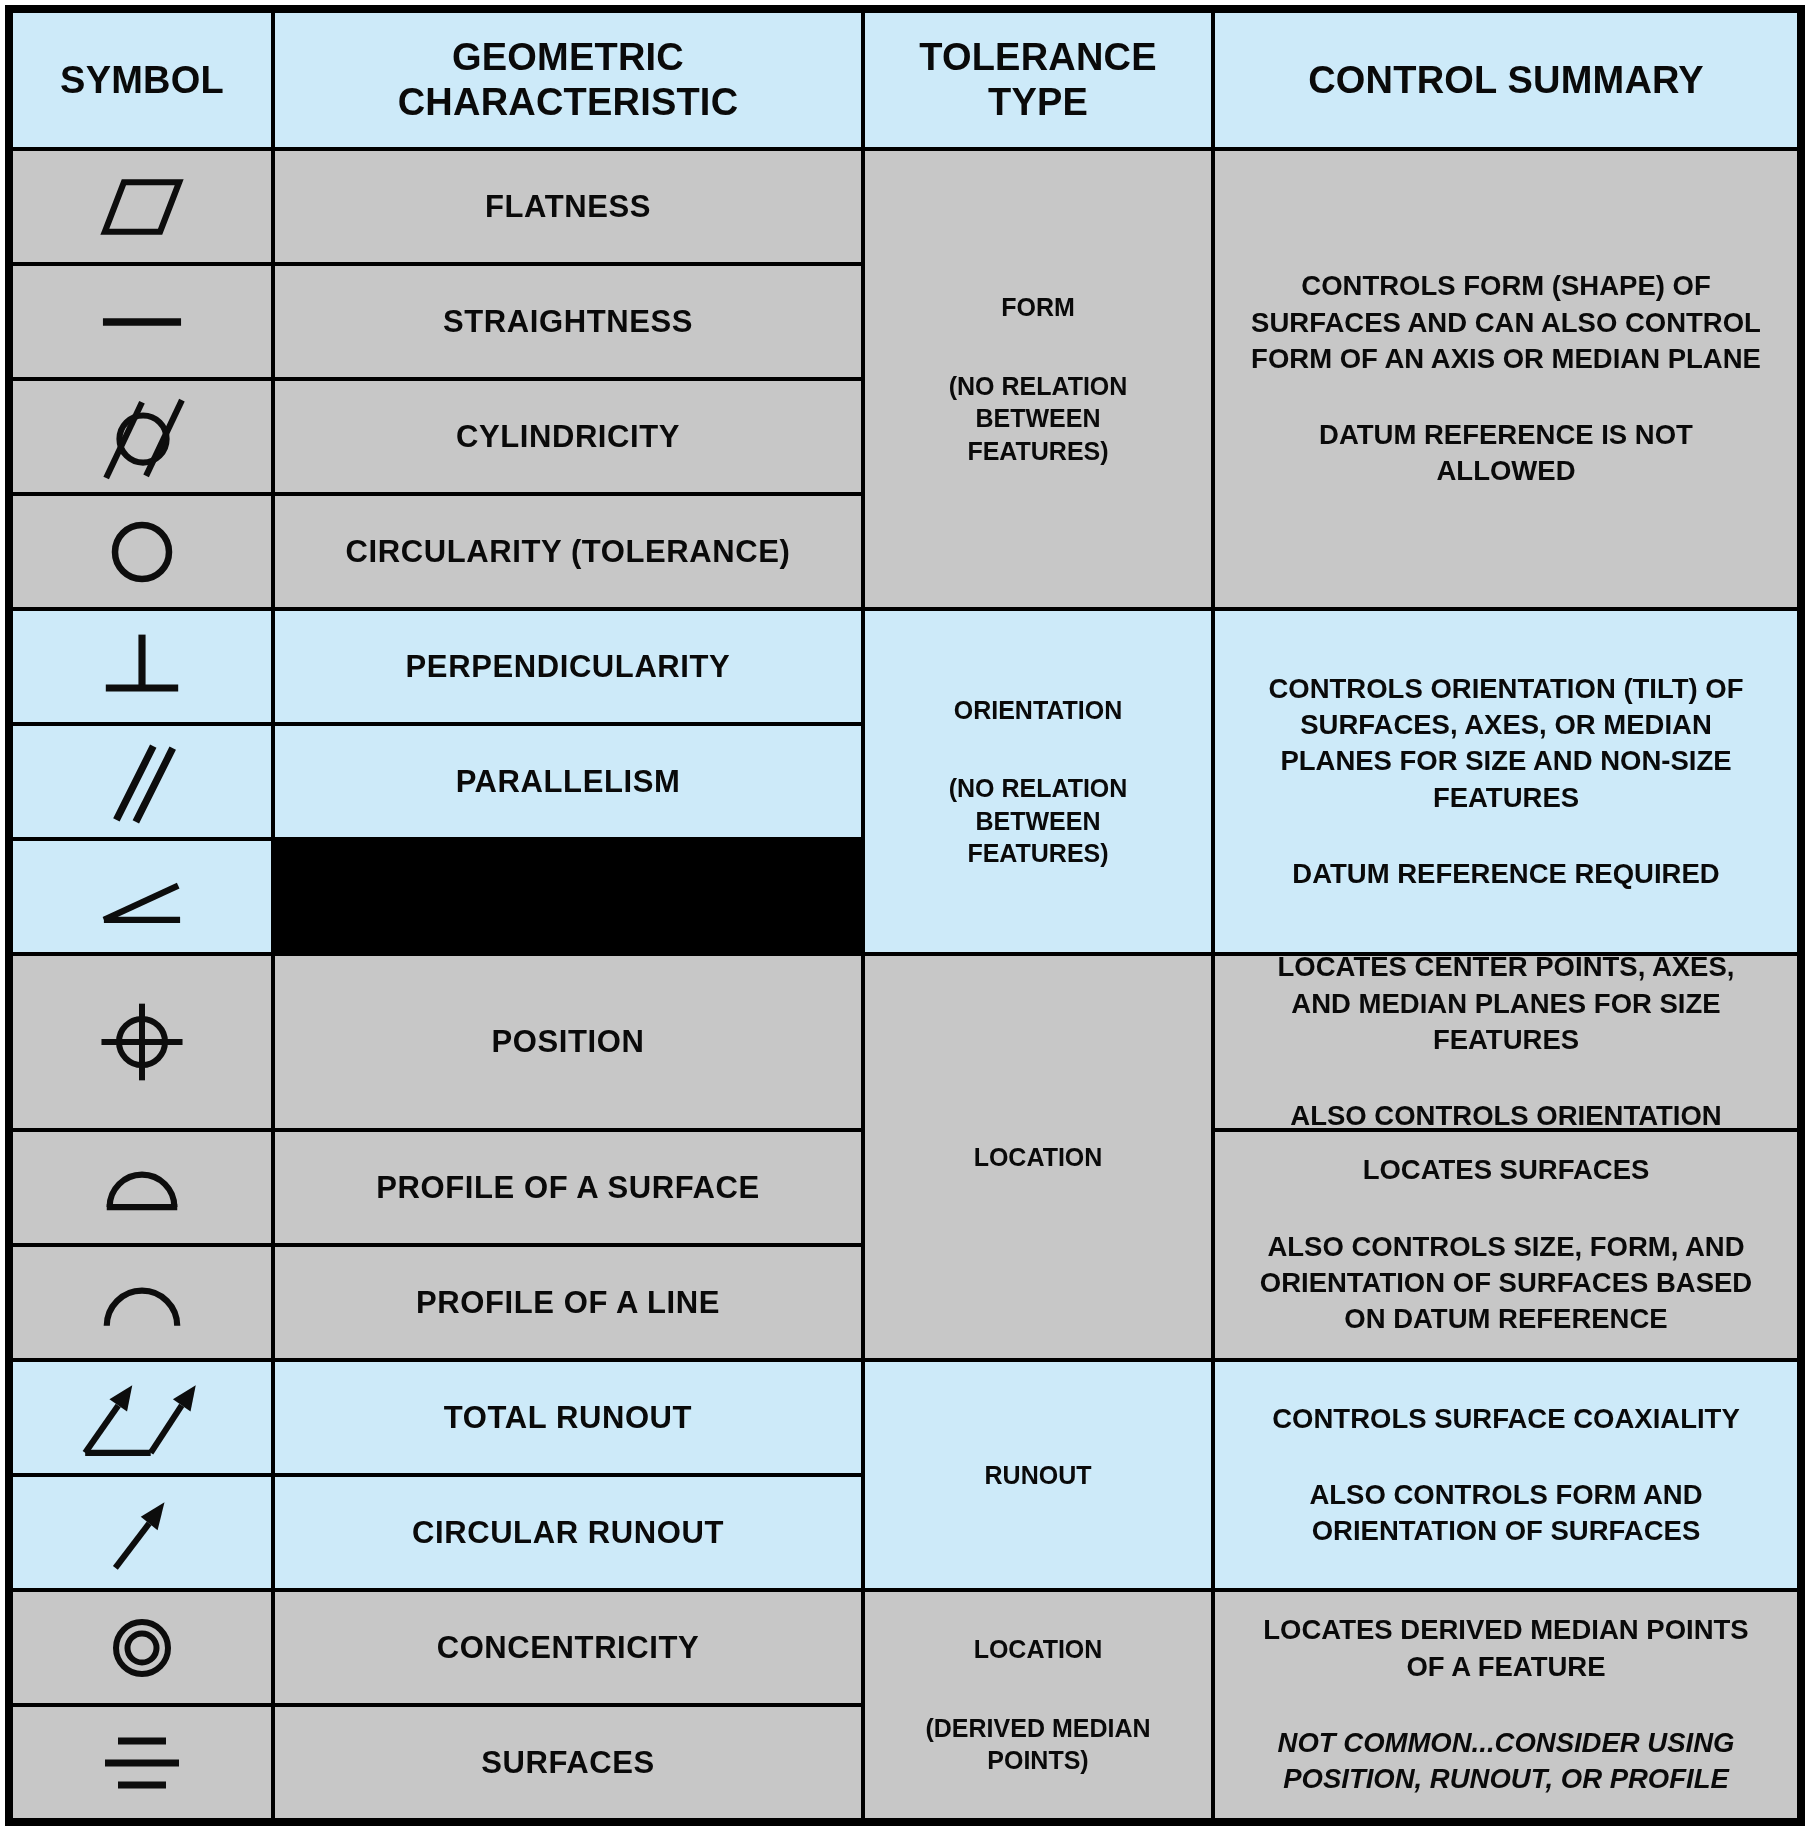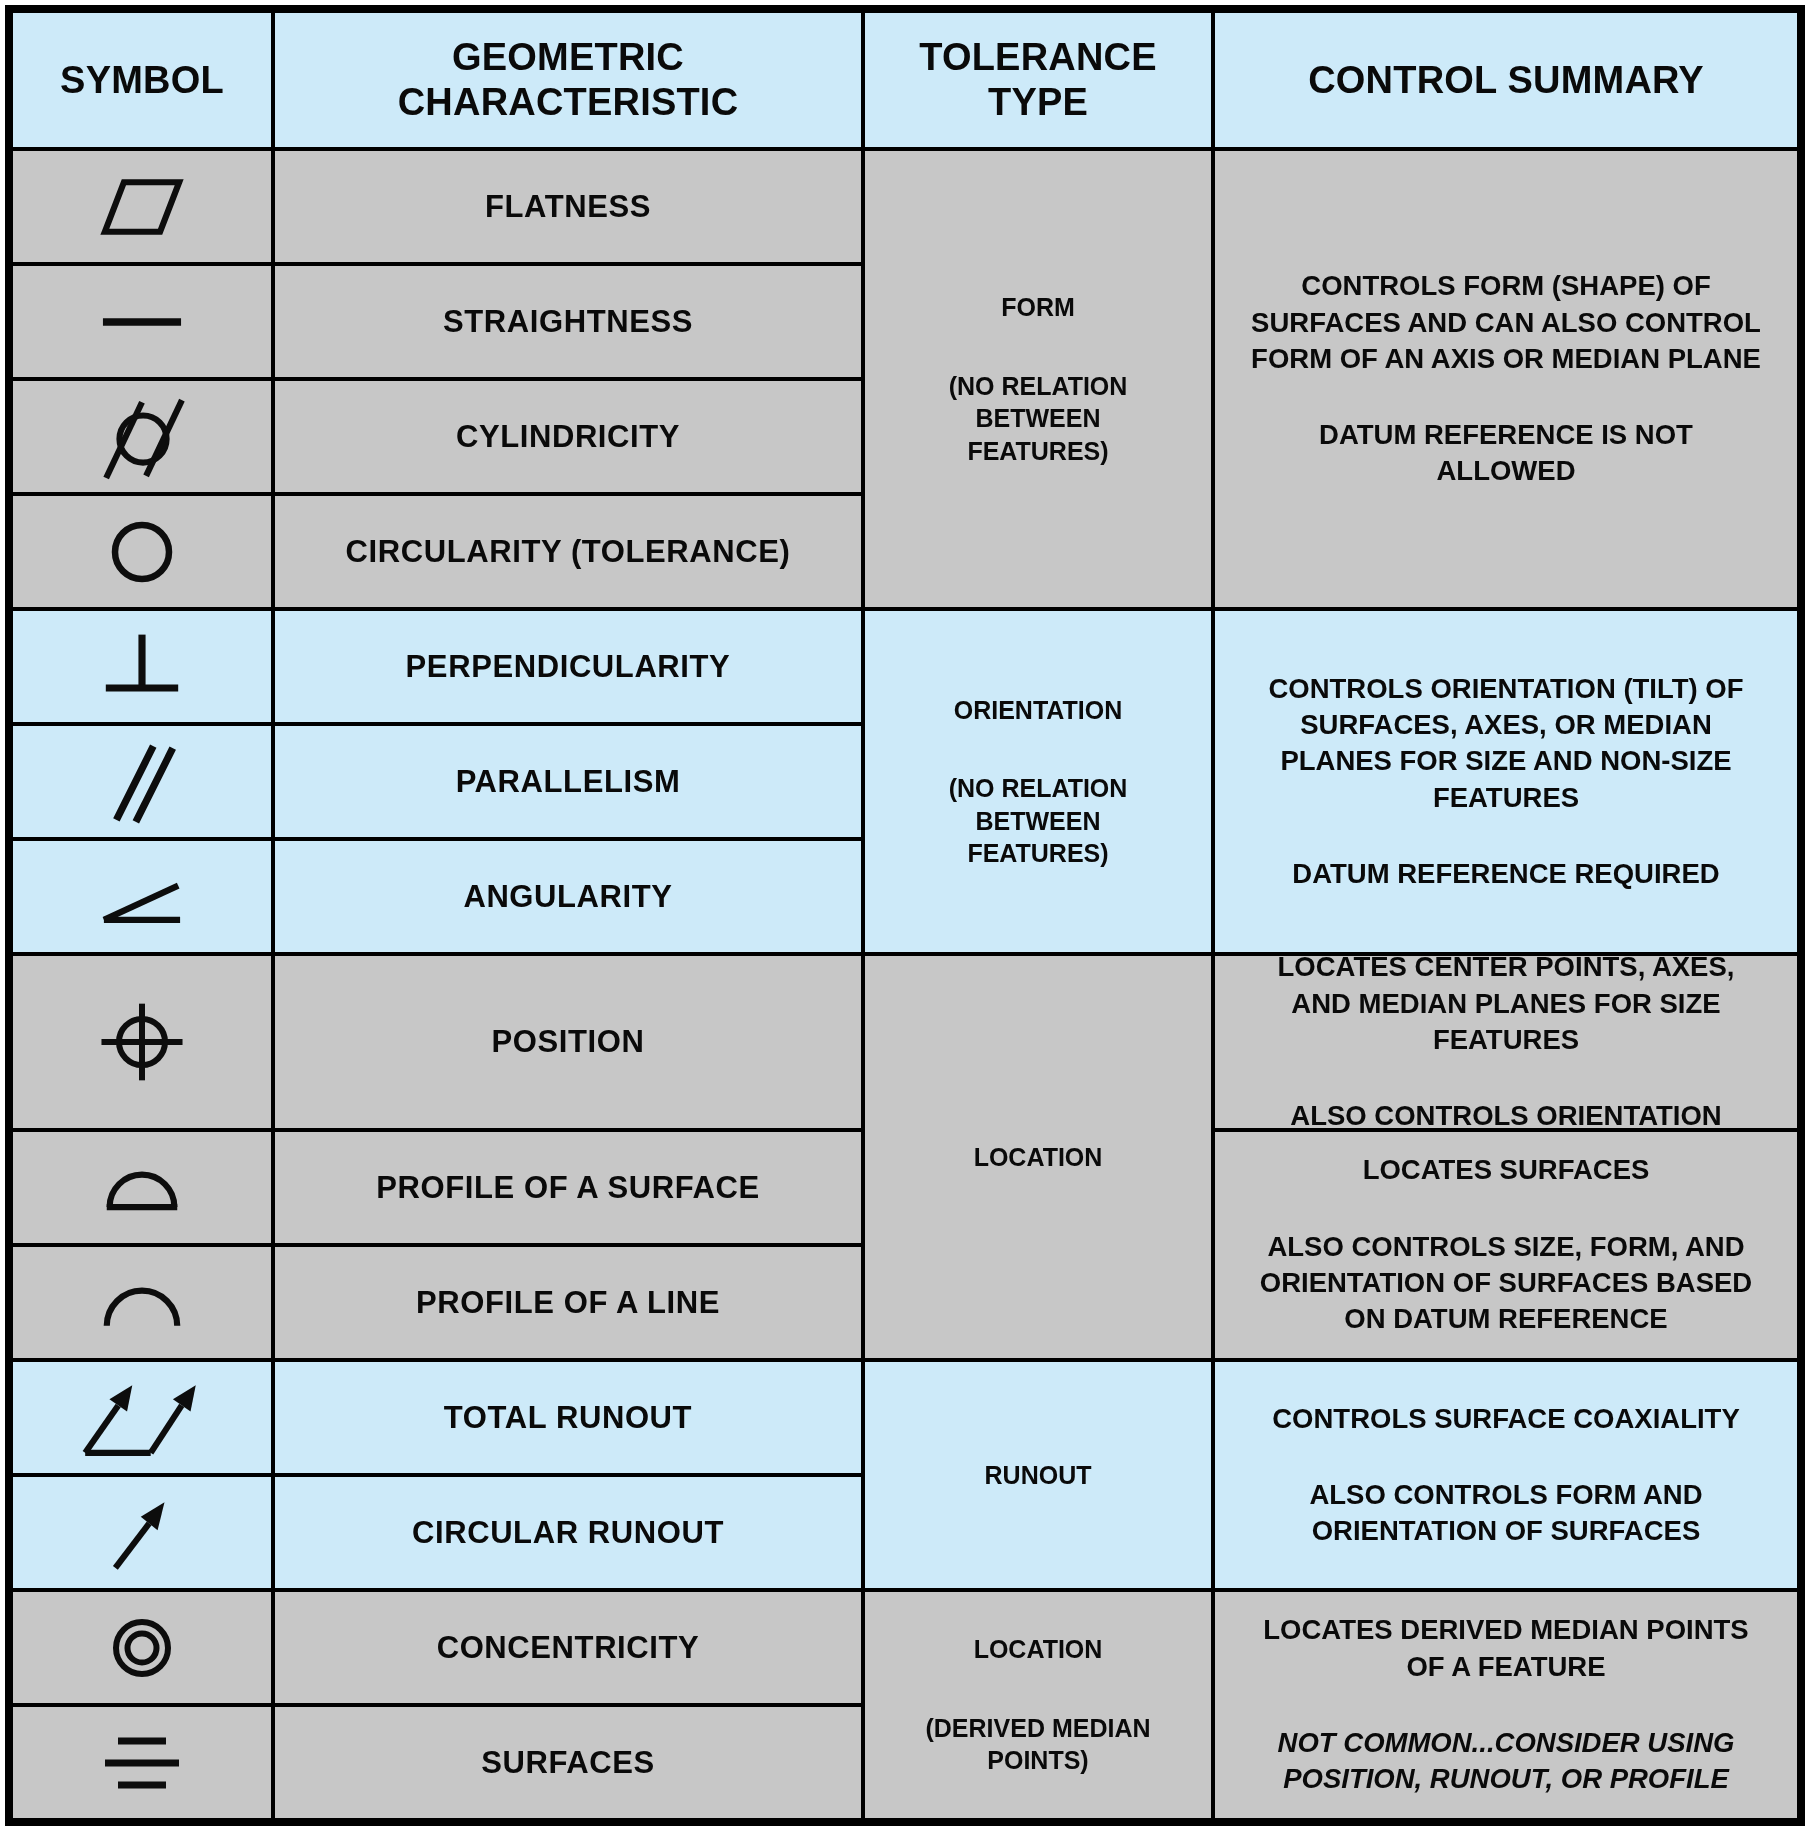--- a/index.html
+++ b/index.html
@@ -132,21 +132,20 @@
         <path class="st" stroke-width="7" d="M26,64 L74,64"></path>
       </svg>
     </div>
 
     <div class="cell gray label c2" style="grid-row:2">FLATNESS</div>
     <div class="cell gray label c2" style="grid-row:3">STRAIGHTNESS</div>
     <div class="cell gray label c2" style="grid-row:4">CYLINDRICITY</div>
     <div class="cell gray label c2" style="grid-row:5">CIRCULARITY (TOLERANCE)</div>
     <div class="cell blue label c2" style="grid-row:6">PERPENDICULARITY</div>
     <div class="cell blue label c2" style="grid-row:7">PARALLELISM</div>
-    <div class="cell blue label c2" style="grid-row:8">ANGULARITY</div>
     <div class="cell gray label c2" style="grid-row:9">POSITION</div>
     <div class="cell gray label c2" style="grid-row:10">PROFILE OF A SURFACE</div>
     <div class="cell gray label c2" style="grid-row:11">PROFILE OF A LINE</div>
     <div class="cell blue label c2" style="grid-row:12">TOTAL RUNOUT</div>
     <div class="cell blue label c2" style="grid-row:13">CIRCULAR RUNOUT</div>
     <div class="cell gray label c2" style="grid-row:14">CONCENTRICITY</div>
     <div class="cell gray label c2" style="grid-row:15">SURFACES</div>
 
     <div class="cell gray tol c3" style="grid-row:2 / span 4">
       <div>FORM</div>

